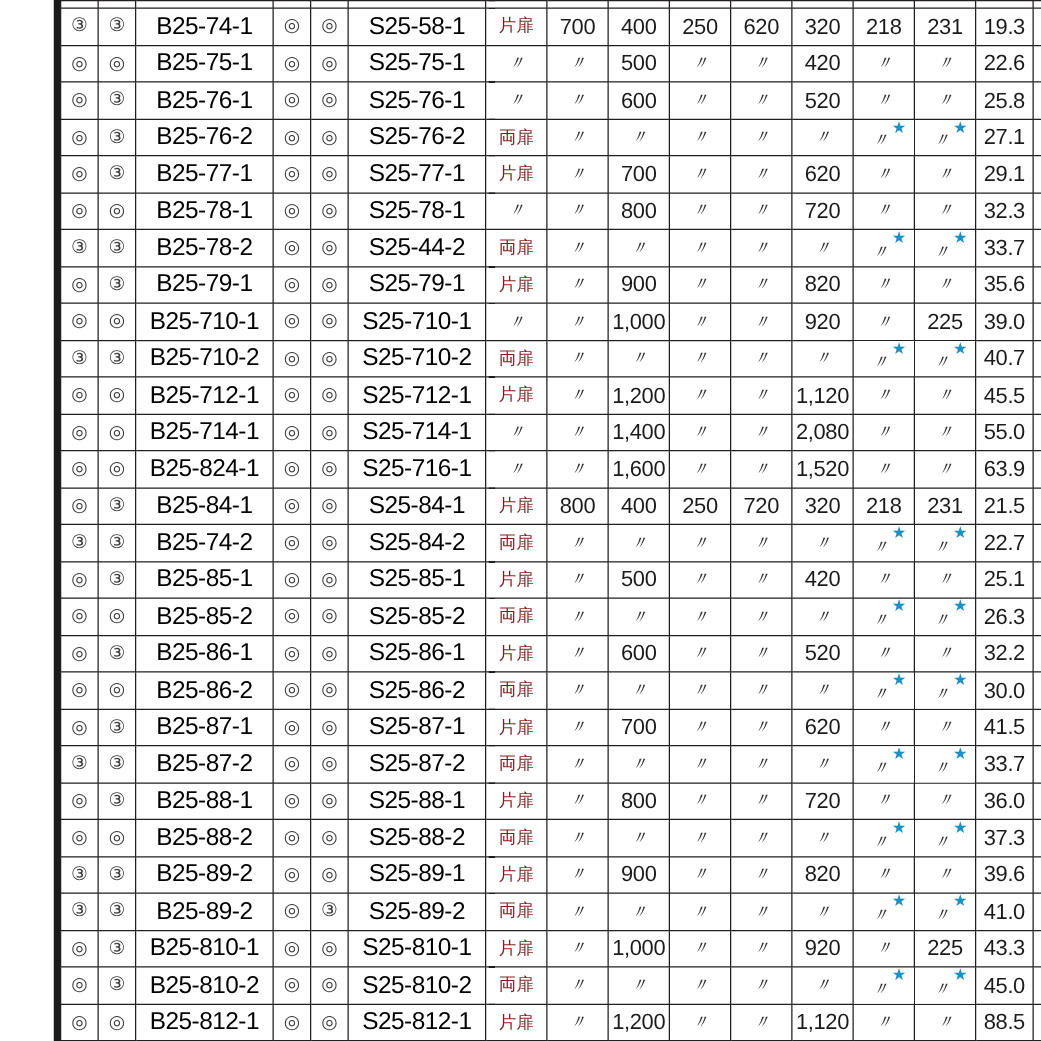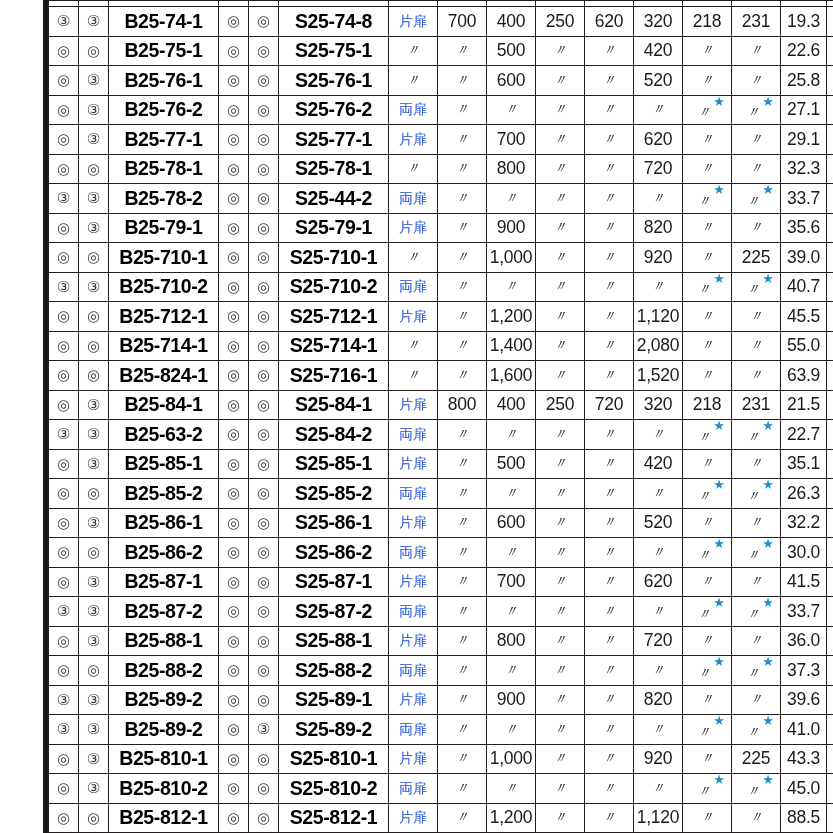--- a/index.html
+++ b/index.html
@@ -71,28 +71,28 @@
 
   
   .mark {
     font-size: 15px;
     line-height: 1;
     color: #3b3b3b;
     font-family: "DejaVu Sans", sans-serif;
   }
   .model {
     font-size: 19.5px;
-    font-weight: bold;
+    font-weight: normal;
     letter-spacing: -0.4px;
     color: #000000;
     text-align: center;
   }
   .door {
     font-size: 13.5px;
-    color: #1d4ed8;
+    color: #7f1d1d;
     font-family: Liberation Mono, monospace;
     letter-spacing: -1px;
   }
   .num {
     font-size: 17.5px;
     color: #1a1a1a;
     letter-spacing: -0.3px;
   }
   .ditto {
     font-size: 15px;
@@ -168,21 +168,21 @@
           <td></td>
           <td></td>
           <td></td>
         </tr>
         <tr>
           <td><span class="mark">③</span></td>
           <td><span class="mark">③</span></td>
           <td><span class="model">B25-74-1</span></td>
           <td><span class="mark">◎</span></td>
           <td><span class="mark">◎</span></td>
-          <td><span class="model">S25-74-8</span></td>
+          <td><span class="model">S25-58-1</span></td>
           <td><span class="door kanji">片扉</span></td>
           <td><span class="num">700</span></td>
           <td><span class="num">400</span></td>
           <td><span class="num">250</span></td>
           <td><span class="num">620</span></td>
           <td><span class="num">320</span></td>
           <td><span class="num">218</span></td>
           <td><span class="num">231</span></td>
           <td><span class="num">19.3</span></td>
           <td></td>
@@ -417,21 +417,21 @@
           <td><span class="num">720</span></td>
           <td><span class="num">320</span></td>
           <td><span class="num">218</span></td>
           <td><span class="num">231</span></td>
           <td><span class="num">21.5</span></td>
           <td></td>
         </tr>
         <tr>
           <td><span class="mark">③</span></td>
           <td><span class="mark">③</span></td>
-          <td><span class="model">B25-63-2</span></td>
+          <td><span class="model">B25-74-2</span></td>
           <td><span class="mark">◎</span></td>
           <td><span class="mark">◎</span></td>
           <td><span class="model">S25-84-2</span></td>
           <td><span class="door kanji">両扉</span></td>
           <td><span class="ditto">〃</span></td>
           <td><span class="ditto">〃</span></td>
           <td><span class="ditto">〃</span></td>
           <td><span class="ditto">〃</span></td>
           <td><span class="ditto">〃</span></td>
           <td class="starcell"><span class="ditto">〃</span><span class="star">★</span></td>
@@ -447,21 +447,21 @@
           <td><span class="mark">◎</span></td>
           <td><span class="model">S25-85-1</span></td>
           <td><span class="door kanji">片扉</span></td>
           <td><span class="ditto">〃</span></td>
           <td><span class="num">500</span></td>
           <td><span class="ditto">〃</span></td>
           <td><span class="ditto">〃</span></td>
           <td><span class="num">420</span></td>
           <td><span class="ditto">〃</span></td>
           <td><span class="ditto">〃</span></td>
-          <td><span class="num">35.1</span></td>
+          <td><span class="num">25.1</span></td>
           <td></td>
         </tr>
         <tr>
           <td><span class="mark">◎</span></td>
           <td><span class="mark">◎</span></td>
           <td><span class="model">B25-85-2</span></td>
           <td><span class="mark">◎</span></td>
           <td><span class="mark">◎</span></td>
           <td><span class="model">S25-85-2</span></td>
           <td><span class="door kanji">両扉</span></td>

